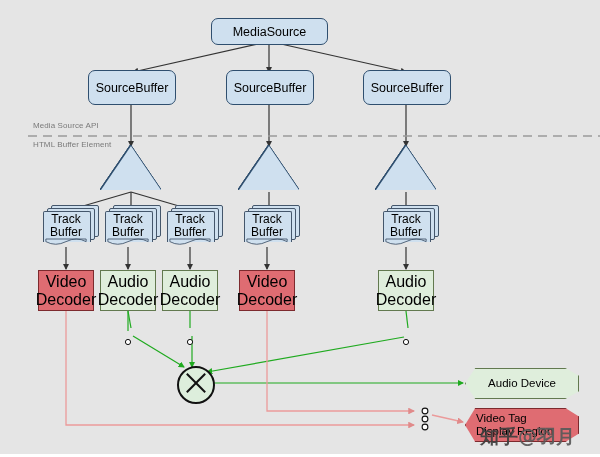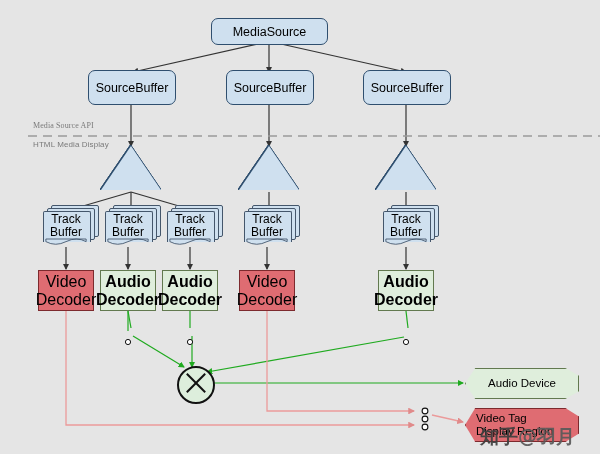--- a/index.html
+++ b/index.html
@@ -37,21 +37,21 @@
     font-size:12.5px;
     box-shadow:0 0 0 0 transparent;
   }
 
   
   .box-dec{
     border:1px solid #2b2b2b;
     font-size:16px;
   }
   .dec-video{background:#df6c72;border-color:#7d2a2e;}
-  .dec-audio{background:#dfeedc;border-color:#62794f;font-weight:bold;}
+  .dec-audio{background:#dfeedc;border-color:#62794f;}
 
   
   .trackbuf{
     position:absolute;
     width:54px;
     height:36px;
     z-index:3;
   }
   .trackbuf .sheet{
     position:absolute;
@@ -245,22 +245,22 @@
   <div class="node box-blue" style="left:88px;top:70px;width:88px;height:35px;">
     <span>SourceBuffer</span>
   </div>
   <div class="node box-blue" style="left:226px;top:70px;width:88px;height:35px;">
     <span>SourceBuffer</span>
   </div>
   <div class="node box-blue" style="left:363px;top:70px;width:88px;height:35px;">
     <span>SourceBuffer</span>
   </div>
 
-  <div class="divlabel" style="left:33px;top:121px;font-family:Liberation Serif, serif;">Media Source API</div>
-  <div class="divlabel" style="left:33px;top:140px;">HTML Media Display</div>
+  <div class="divlabel" style="left:33px;top:121px;">Media Source API</div>
+  <div class="divlabel" style="left:33px;top:140px;">HTML Buffer Element</div>
 
   <div class="tri" style="left:101px;top:146px;"></div>
   <div class="tri" style="left:239px;top:146px;"></div>
   <div class="tri" style="left:376px;top:146px;"></div>
 
   <div class="trackbuf" style="left:43px;top:205px;">
     <div class="sheet s3"></div>
     <div class="sheet s2"></div>
     <div class="sheet s1"></div>
     <svg class="wave" viewBox="0 0 46 8">

